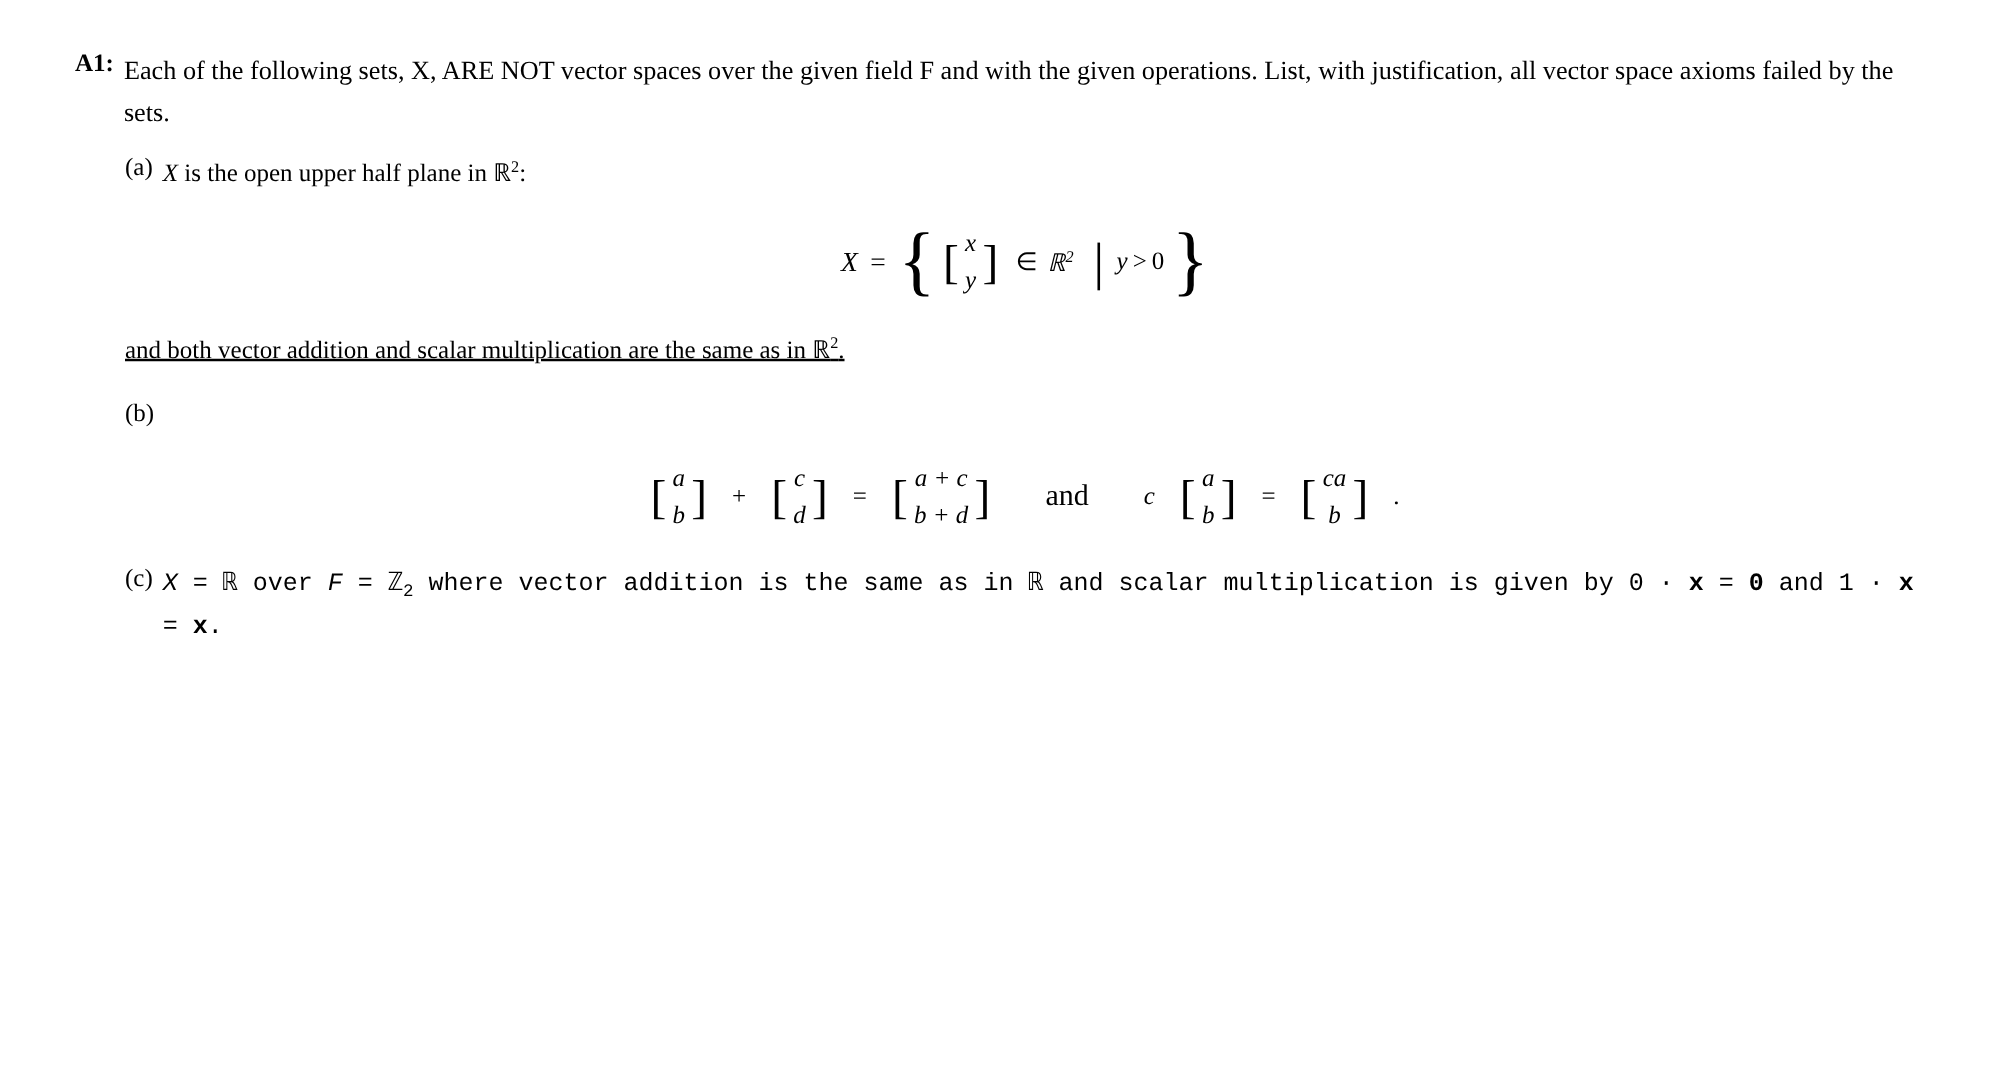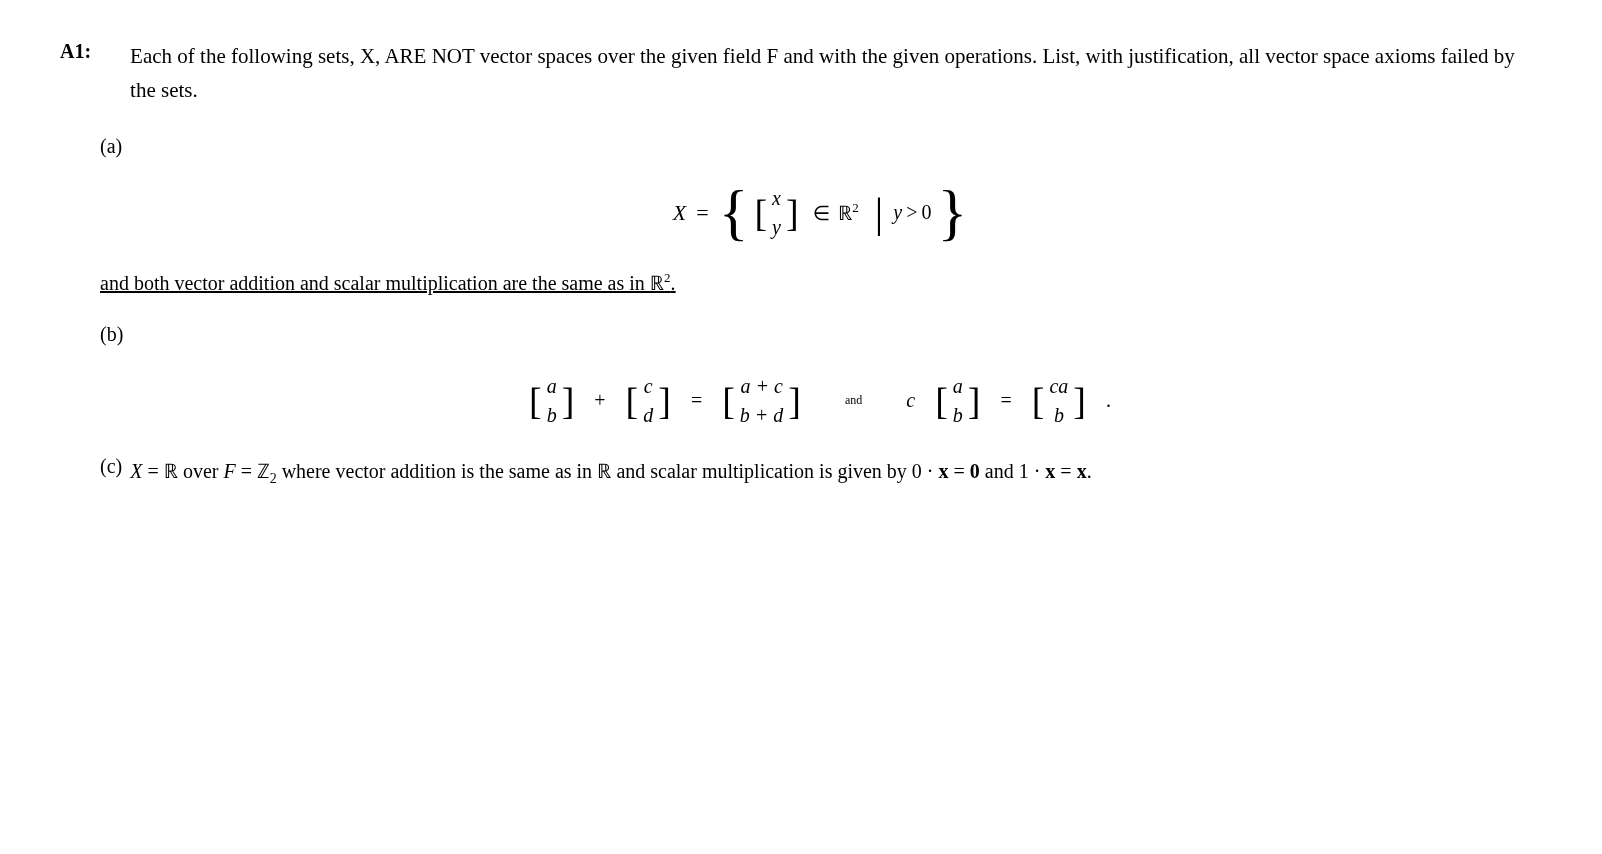--- a/index.html
+++ b/index.html
@@ -18,22 +18,21 @@
       padding: 40px 60px 40px 60px;
     }
 
     .main-container {
       max-width: 1480px;
     }
 
     .problem-header {
       display: flex;
       align-items: flex-start;
-      margin-bottom: 28px;
-      gap: 31px;
+      margin-bottom: 16px;
     }
 
     .problem-label {
       font-weight: bold;
       font-size: 20px;
       white-space: nowrap;
       margin-right: 8px;
     }
 
     .problem-text {
@@ -88,20 +87,21 @@
     }
 
     sup {
       font-size: 13px;
       vertical-align: super;
     }
 
     .part-c-text {
       font-size: 20px;
       line-height: 1.6;
+      font-family: Liberation Mono, monospace;
     }
 
     .math-inline {
       font-style: italic;
     }
 
     
     .mat-wrap {
       display: inline-flex;
       align-items: center;
@@ -165,39 +165,40 @@
 <div class="main-container">
 
   <div class="problem-header">
     <span class="problem-label">A1:</span>
     <span class="problem-text">Each of the following sets, X, ARE NOT vector spaces over the given field F and with the given operations. List, with justification, all vector space axioms failed by the sets.</span>
   </div>
 
   <div class="part">
     <div class="part-header">
       <span class="part-letter">(a)</span>
+      <span class="part-label"><span class="math-inline">X</span> is the open upper half plane in ℝ<sup>2</sup>:</span>
     </div>
 
     <div class="formula-block">
       <span style="font-style:italic; font-size:22px; margin-right:10px;">X</span>
       <span style="font-size:22px; margin-right:10px;">=</span>
 
       <span class="curly-left">{</span>
 
       <span class="mat-wrap" style="margin: 0 6px;">
         <span class="mat-bracket-left"></span>
         <span class="mat-cols">
           <span class="mat-row-entry">x</span>
           <span class="mat-row-entry">y</span>
         </span>
         <span class="mat-bracket-right"></span>
       </span>
 
       <span style="font-size:20px; margin: 0 8px;">∈</span>
-      <span style="font-size:20px; margin-right:6px;">ℝ<sup>2</sup></span>
+      <span style="font-size:20px; margin-right:6px;font-style:italic;">ℝ<sup>2</sup></span>
 
       <span class="vert-bar">|</span>
 
       <span style="font-style:italic; font-size:20px; margin-right:4px;">y</span>
       <span style="font-size:20px; margin-right:4px;">&gt;</span>
       <span style="font-size:20px; margin-right:6px;">0</span>
 
       <span class="curly-right">}</span>
     </div>
 
@@ -237,21 +238,21 @@
 
       <span class="mat-wrap">
         <span class="mat-bracket-left"></span>
         <span class="mat-cols">
           <span class="mat-row-entry">a + c</span>
           <span class="mat-row-entry">b + d</span>
         </span>
         <span class="mat-bracket-right"></span>
       </span>
 
-      <span style="font-size:12px; margin: 12px 24px;">and</span>
+      <span style="font-size:24px; margin: 12px 24px;">and</span>
 
       <span style="font-style:italic; font-size:20px;">c</span>
 
       <span class="mat-wrap">
         <span class="mat-bracket-left"></span>
         <span class="mat-cols">
           <span class="mat-row-entry">a</span>
           <span class="mat-row-entry">b</span>
         </span>
         <span class="mat-bracket-right"></span>

